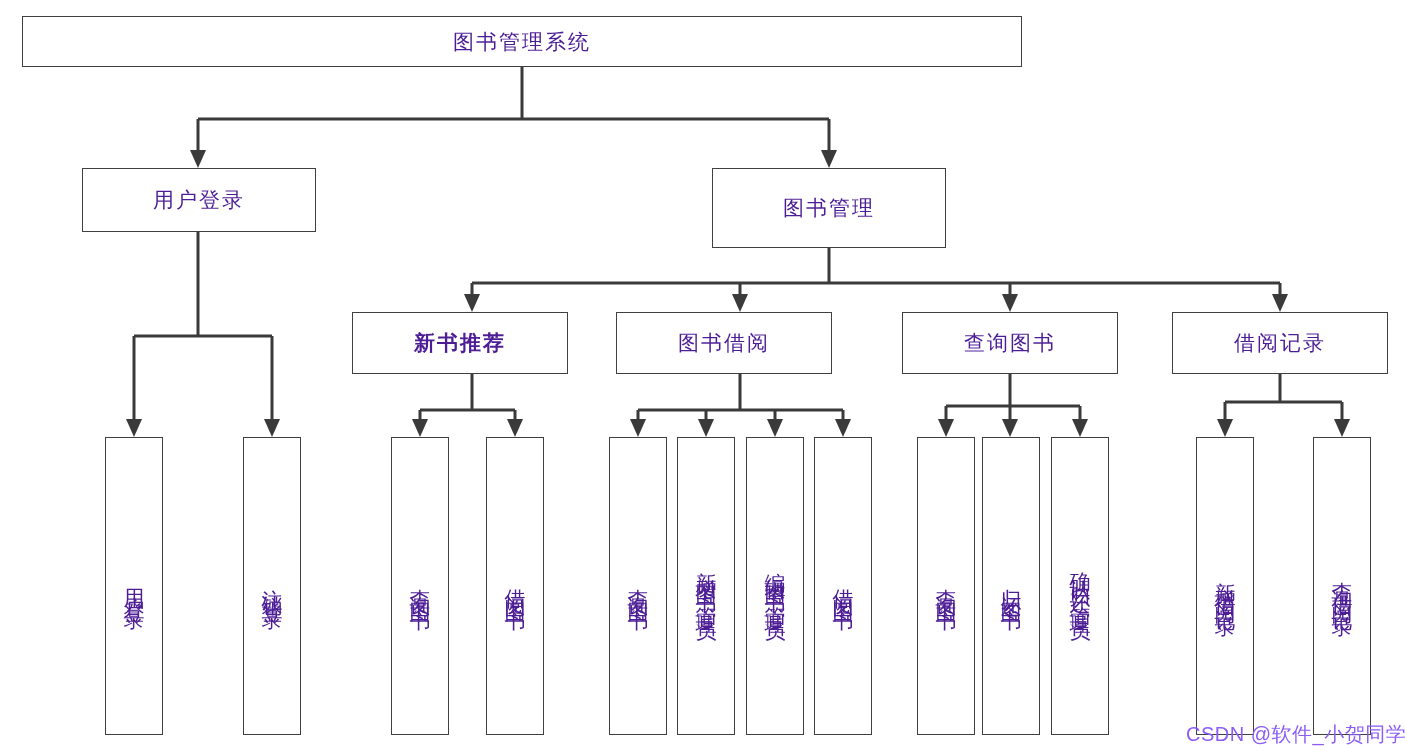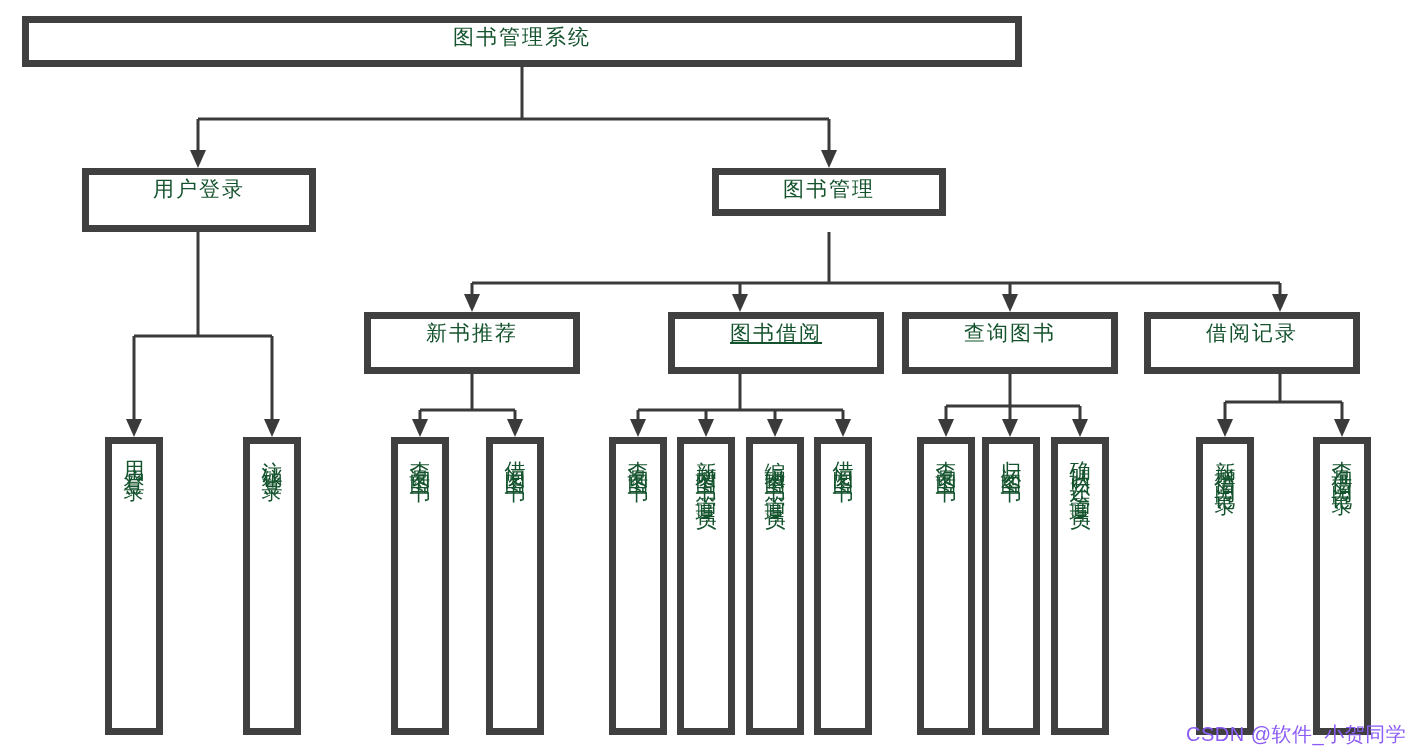--- a/index.html
+++ b/index.html
@@ -16,51 +16,51 @@
   }
   svg.connectors {
     position: absolute;
     left: 0; top: 0;
     width: 1405px; height: 747px;
     z-index: 1;
   }
   .node {
     position: absolute;
     box-sizing: border-box;
-    border: 7px solid #404040;
+    border: 1px solid #404040;
     background: #ffffff;
     display: flex;
-    align-items: flex-start;
+    align-items: center;
     justify-content: center;
-    color: #14532d;
+    color: #4c1d95;
     z-index: 2;
   }
   .node .lbl {
     font-size: 21px;
     letter-spacing: 2px;
     white-space: nowrap;
   }
   .leaf .lbl {
     writing-mode: vertical-rl;
     text-orientation: mixed;
     font-size: 21px;
     letter-spacing: 7px;
     white-space: nowrap;
   }
   
   .n-root   { left: 22px;   top: 16px;  width: 1000px; height: 51px; }
   
   .n-login  { left: 82px;   top: 168px; width: 234px;  height: 64px; }
-  .n-mgmt   { left: 712px;  top: 168px; width: 234px;  height: 48px; }
+  .n-mgmt   { left: 712px;  top: 168px; width: 234px;  height: 80px; }
   
   .lvl3     { top: 312px; height: 62px; width: 216px; }
-  .n-newrec { left: 364px; }
-  .n-borrow { left: 668px; text-decoration: underline; }
+  .n-newrec { left: 352px; font-weight: bold; }
+  .n-borrow { left: 616px; }
   .n-curr   { left: 902px; }
-  .n-record { left: 1144px; }
+  .n-record { left: 1172px; }
   
   .leaf     { top: 437px; height: 298px; width: 58px; }
   .lf-1  { left: 105px; }
   .lf-2  { left: 243px; }
   .lf-3  { left: 391px; }
   .lf-4  { left: 486px; }
   .lf-5  { left: 609px; }
   .lf-6  { left: 677px; }
   .lf-7  { left: 746px; }
   .lf-8  { left: 814px; }

